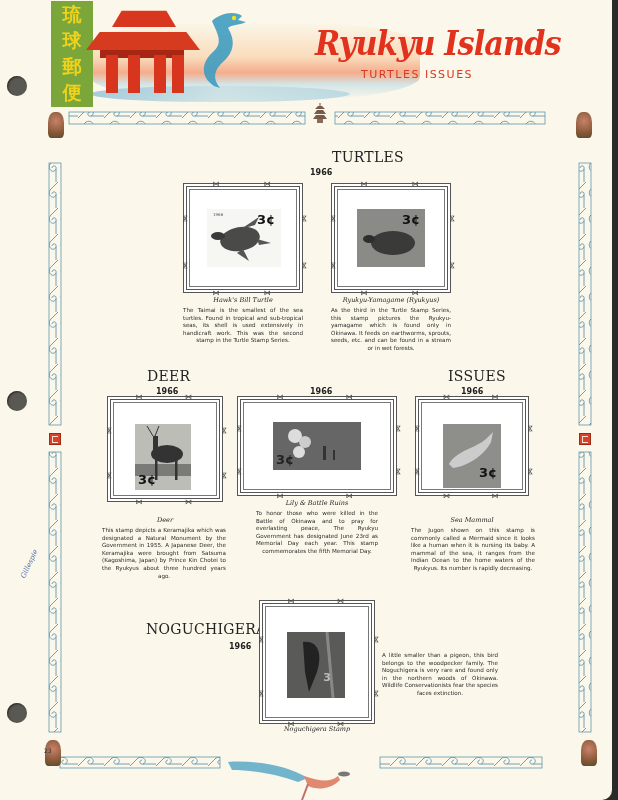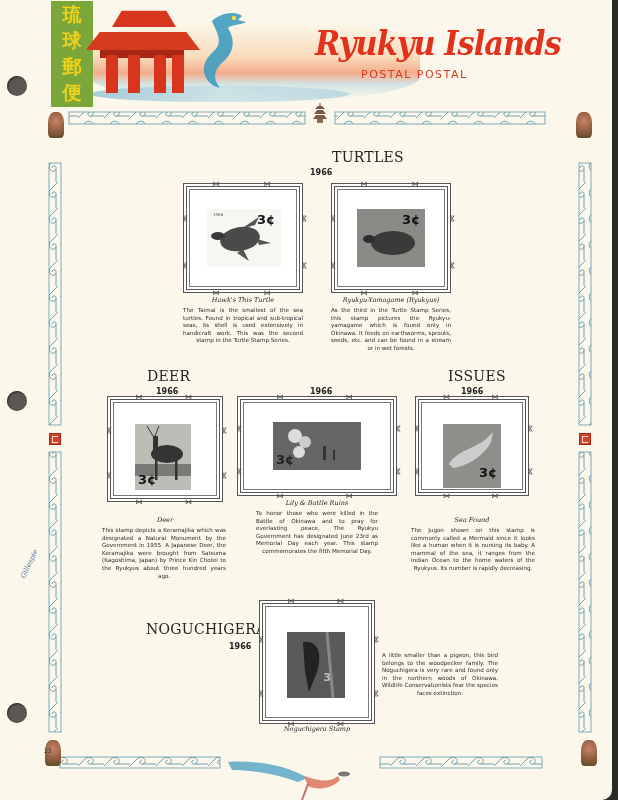--- a/index.html
+++ b/index.html
@@ -58,21 +58,21 @@
     <div class="gate-beam"></div>
     <div class="pillar" style="left:106px;"></div>
     <div class="pillar" style="left:128px;"></div>
     <div class="pillar" style="left:154px;"></div>
     <div class="pillar" style="left:172px;"></div>
     <svg class="dragon" viewBox="0 0 54 84">
       <path d="M20 80 C5 70 8 55 20 45 C30 36 22 25 18 15 C25 8 40 4 48 10 L44 14 L52 16 C44 20 38 18 34 22 C40 32 42 44 30 55 C20 64 18 72 26 82 Z" fill="#3f9cc0" opacity=".9"></path>
       <circle cx="40" cy="12" r="2.2" fill="#f0e020"></circle>
     </svg>
     <div class="title-main">Ryukyu Islands</div>
-    <div class="title-sub">POSTAL POSTAL</div>
+    <div class="title-sub">TURTLES ISSUES</div>
   </div>
 
   <svg style="position:absolute;left:0;top:0;" width="612" height="800">
     <defs>
       <pattern id="waveH" width="26" height="12" patternUnits="userSpaceOnUse">
         <path d="M0 10 L8 2 C14 -1 18 6 13 8 C9 9 9 4 12 4 M13 8 L26 8" fill="none" stroke="#4a8aa8" stroke-width="0.8"></path>
       </pattern>
       <pattern id="waveV" width="12" height="26" patternUnits="userSpaceOnUse">
         <path d="M10 0 L2 8 C-1 14 6 18 8 13 C9 9 4 9 4 12 M8 13 L8 26" fill="none" stroke="#4a8aa8" stroke-width="0.8"></path>
       </pattern>
@@ -124,21 +124,21 @@
     </div>
   <span class="knot" style="left: 25.5px; top: -6px;">⋈</span>
       <span class="knot" style="left: 76.8px; top: -6px;">⋈</span>
       <span class="knot" style="left: 25.5px; top: 103px;">⋈</span>
       <span class="knot" style="left: 76.8px; top: 103px;">⋈</span>
       <span class="knot" style="left: -6px; top: 28.2px; transform: rotate(90deg);">⋈</span>
       <span class="knot" style="left: -6px; top: 75px; transform: rotate(90deg);">⋈</span>
       <span class="knot" style="left: 113px; top: 28.2px; transform: rotate(90deg);">⋈</span>
       <span class="knot" style="left: 113px; top: 75px; transform: rotate(90deg);">⋈</span>
     </div>
-  <div class="caption" style="left:186px;top:296px;width:114px;">Hawk's This Turtle</div>
+  <div class="caption" style="left:186px;top:296px;width:114px;">Hawk's Bill Turtle</div>
   <div class="desc" style="left:183px;top:307px;width:120px;">The Taimai is the smallest of the sea turtles. Found in tropical and sub-tropical seas, its shell is used extensively in handicraft work. This was the second stamp in the Turtle Stamp Series.</div>
 
   <div class="frame" style="left:334px;top:186px;width:112px;height:102px;">
     <div class="stamp" style="left:22px;top:22px;width:68px;height:58px;background:#8a8a86;">
       <svg width="68" height="58">
         <ellipse cx="36" cy="34" rx="22" ry="12" fill="#3a3a38"></ellipse>
         <ellipse cx="12" cy="30" rx="6" ry="4" fill="#2e2e2e"></ellipse>
       </svg>
       <div class="val" style="right:5px;top:3px;">3¢</div>
     </div>
@@ -215,21 +215,21 @@
     </div>
   <span class="knot" style="left: 24px; top: -6px;">⋈</span>
       <span class="knot" style="left: 72.6px; top: -6px;">⋈</span>
       <span class="knot" style="left: 24px; top: 93px;">⋈</span>
       <span class="knot" style="left: 72.6px; top: 93px;">⋈</span>
       <span class="knot" style="left: -6px; top: 25.2px; transform: rotate(90deg);">⋈</span>
       <span class="knot" style="left: -6px; top: 67.5px; transform: rotate(90deg);">⋈</span>
       <span class="knot" style="left: 107px; top: 25.2px; transform: rotate(90deg);">⋈</span>
       <span class="knot" style="left: 107px; top: 67.5px; transform: rotate(90deg);">⋈</span>
     </div>
-  <div class="caption" style="left:418px;top:516px;width:108px;">Sea Found</div>
+  <div class="caption" style="left:418px;top:516px;width:108px;">Sea Mammal</div>
   <div class="desc" style="left:411px;top:527px;width:124px;">The Jugon shown on this stamp is commonly called a Mermaid since it looks like a human when it is nursing its baby. A mammal of the sea, it ranges from the Indian Ocean to the home waters of the Ryukyus. Its number is rapidly decreasing.</div>
 
   <div class="sec-title" style="left:146px;top:621px;">NOGUCHIGERA</div>
   <div class="sec-year" style="left:229px;top:642px;">1966</div>
   <div class="frame" style="left:262px;top:603px;width:108px;height:116px;">
     <div class="stamp" style="left:24px;top:28px;width:58px;height:66px;background:#5a5a58;">
       <svg width="58" height="66">
         <path d="M16 10 C30 8 36 20 30 40 L22 60 L18 40 Z" fill="#222"></path>
         <path d="M40 0 L46 66" stroke="#888" stroke-width="3"></path>
       </svg>

